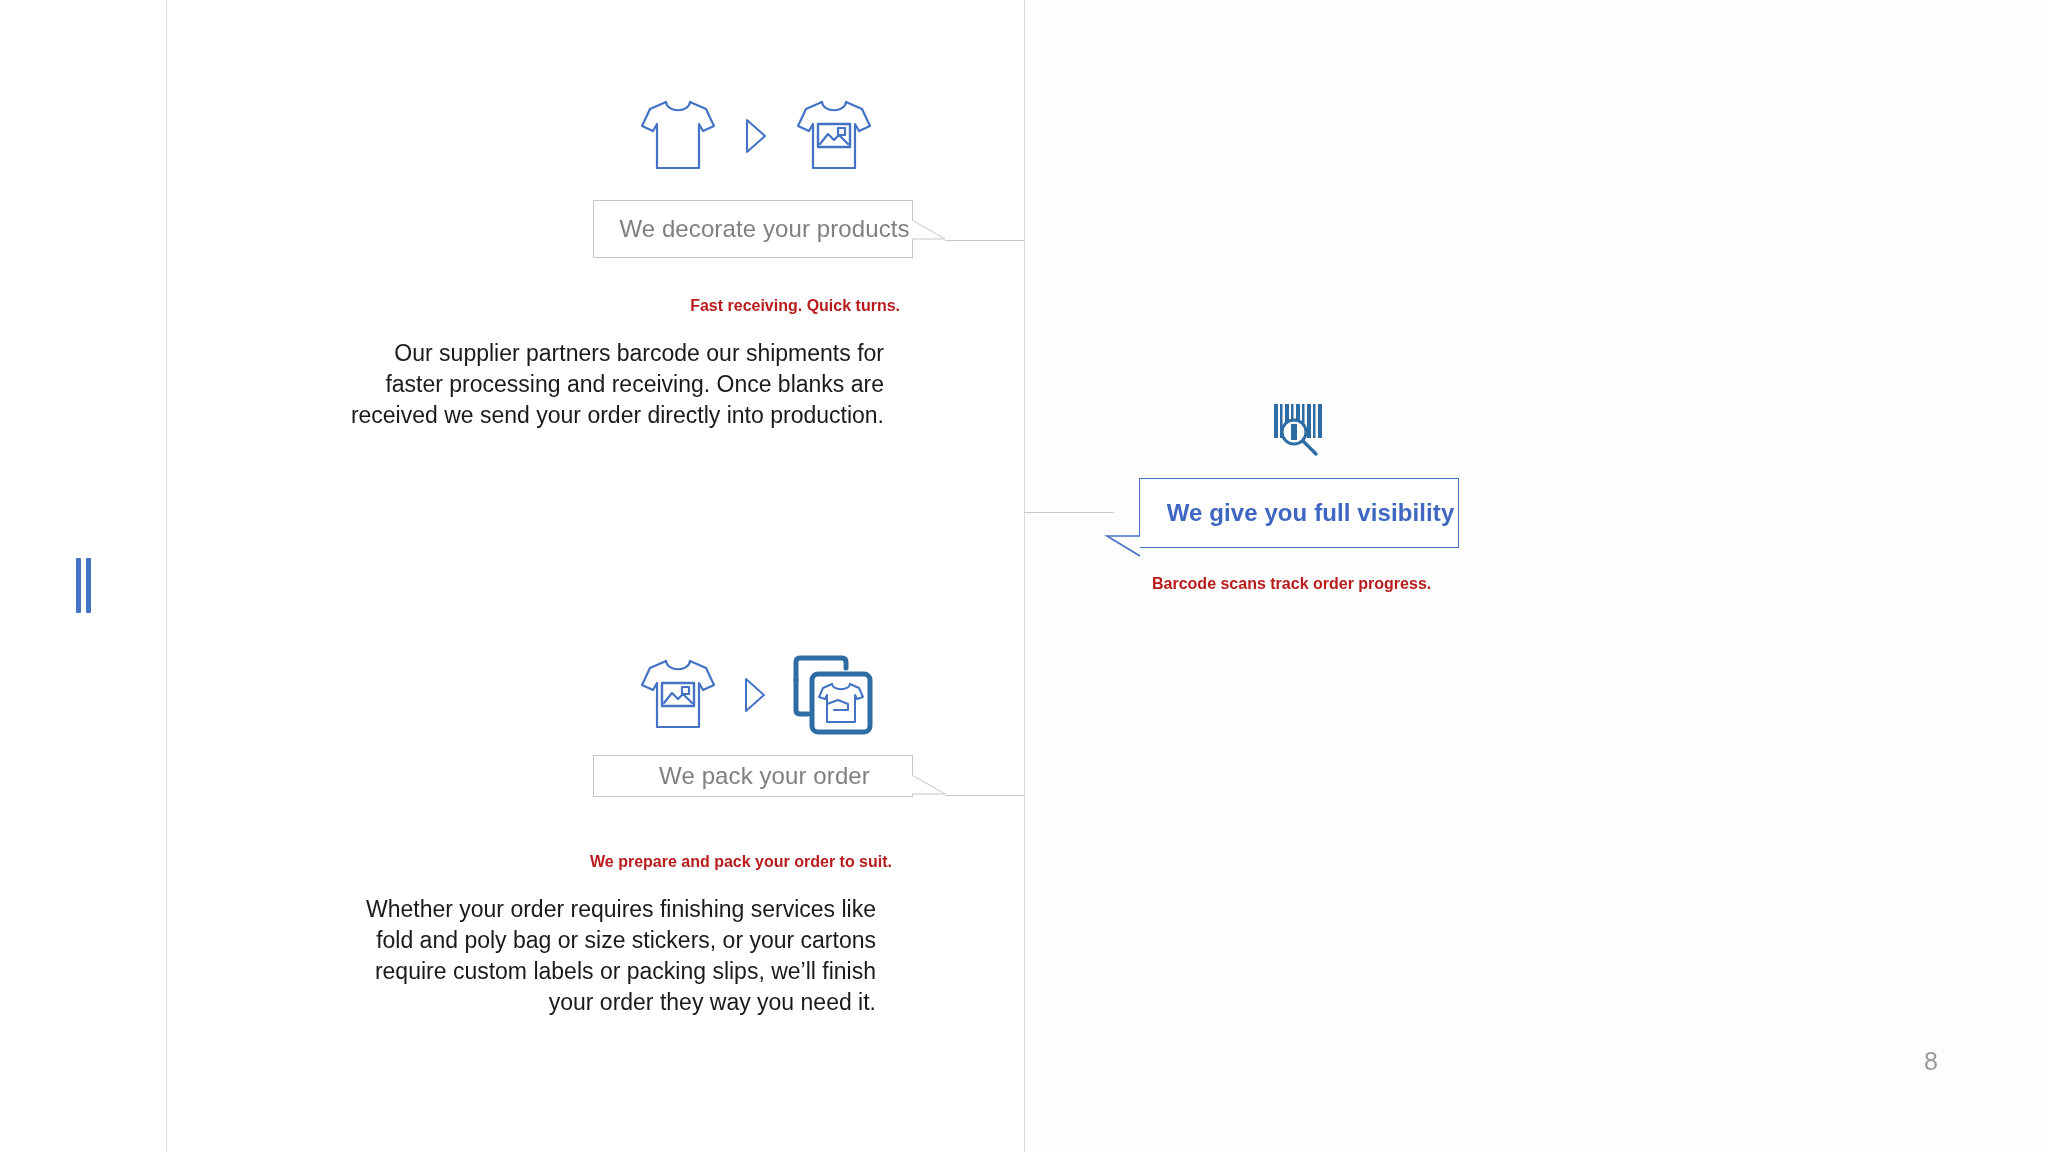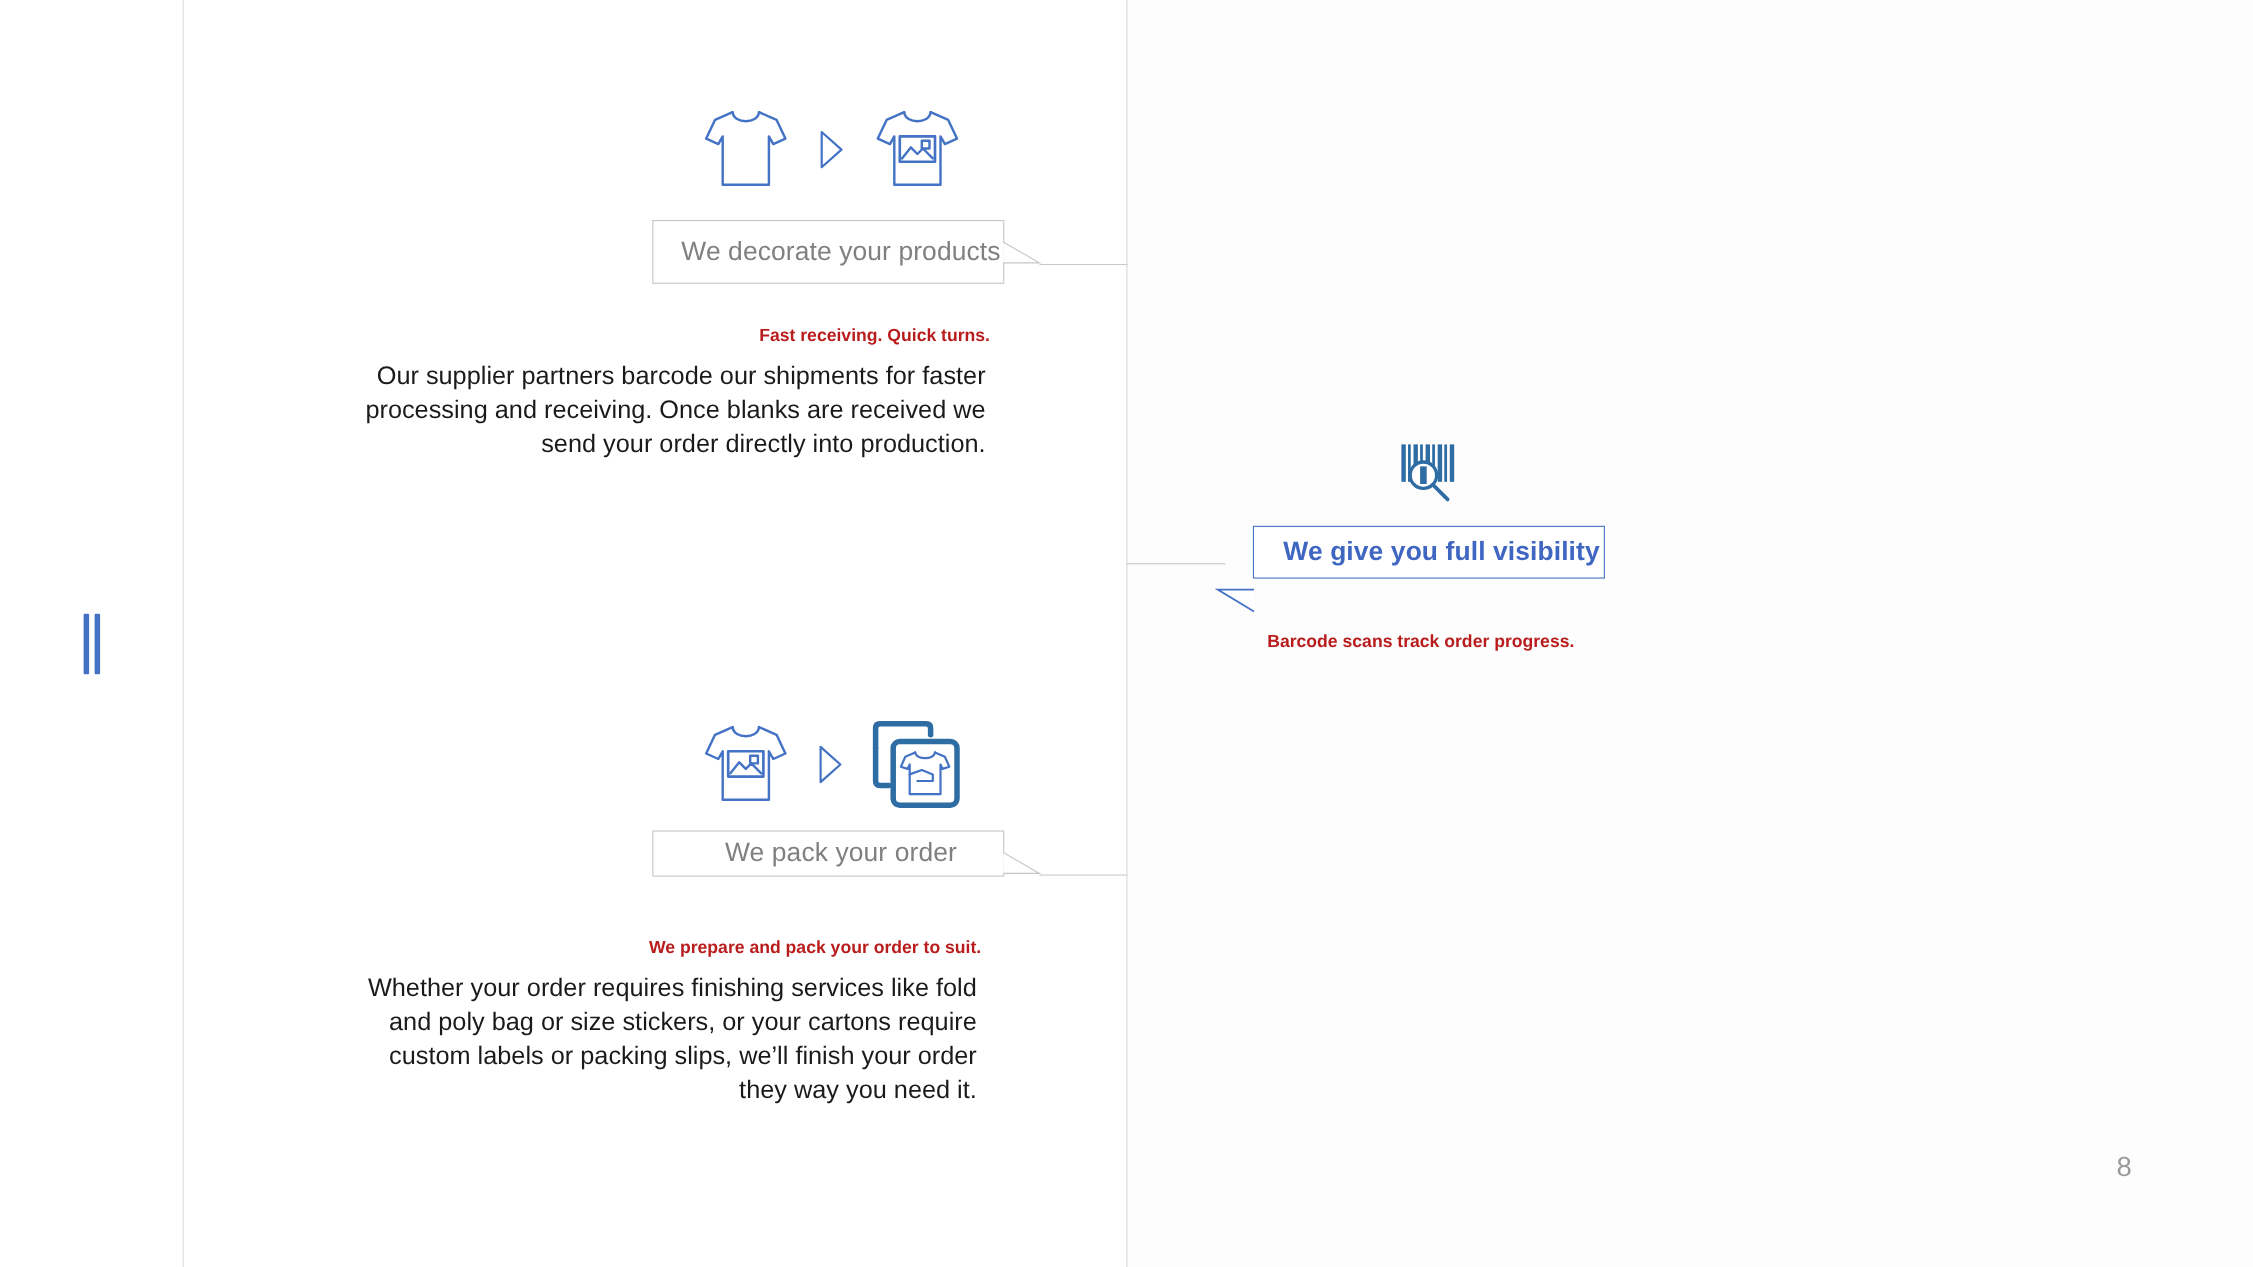--- a/index.html
+++ b/index.html
@@ -80,21 +80,21 @@
     color:#b91c1c;
     font-weight:700;
     font-size:16px;
     line-height:32px;
     margin:0 0 3px 0;
   }
   .tb-body{
     color:#1a1a1a;
     font-size:23px;
     line-height:31px;
-    margin:4px;
+    margin:16px;
   }
   .align-right{text-align:right;}
   .align-left{text-align:left;}
 
   
   .pagenum{
     position:absolute;right:110px;bottom:76px;
     color:#9a9a9a;font-size:25px;
   }
 </style>
@@ -162,21 +162,21 @@
       <rect x="30" y="2" width="2.5" height="34"></rect>
       <rect x="35" y="2" width="4" height="34"></rect>
       <rect x="41" y="2" width="2.5" height="34"></rect>
       <rect x="46" y="2" width="4" height="34"></rect>
     </g>
     <circle cx="22" cy="30" r="12" fill="#ffffff" stroke="#2E6DA4" stroke-width="3"></circle>
     <rect x="19" y="22" width="6" height="16" fill="#2E6DA4"></rect>
     <line x1="31" y1="39" x2="44" y2="52" stroke="#2E6DA4" stroke-width="3.4" stroke-linecap="round"></line>
   </svg>
 
-  <div class="callout blue" style="left:1139px;top:478px;width:320px;height:48px;text-align:center;">
+  <div class="callout blue" style="left:1139px;top:478px;width:320px;height:70px;text-align:center;">
     <span>We give you full visibility</span>
   </div>
 
   <svg class="tail-svg" width="38" height="40" style="left:1105px;top:516px;">
     <path d="M35 20 L2 20 L35 40" fill="#ffffff" stroke="#4472C4" stroke-width="1.6"></path>
   </svg>
 
   <div class="conn" style="left:1024px;top:512px;width:90px;"></div>
 
   <div class="textblock align-left" style="left:1152px;top:568px;width:572px;">

